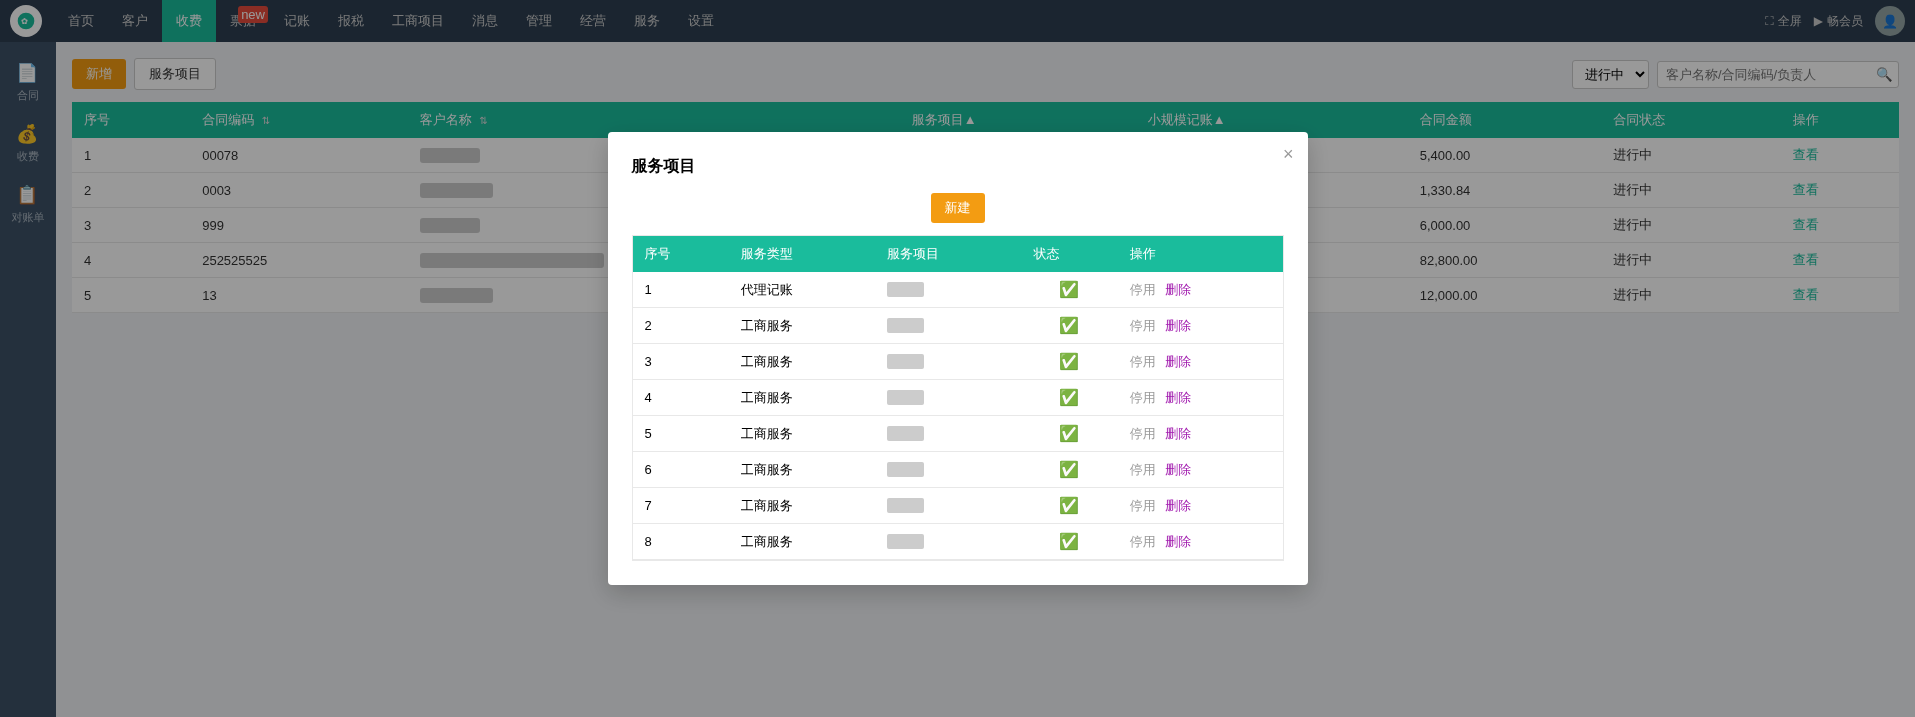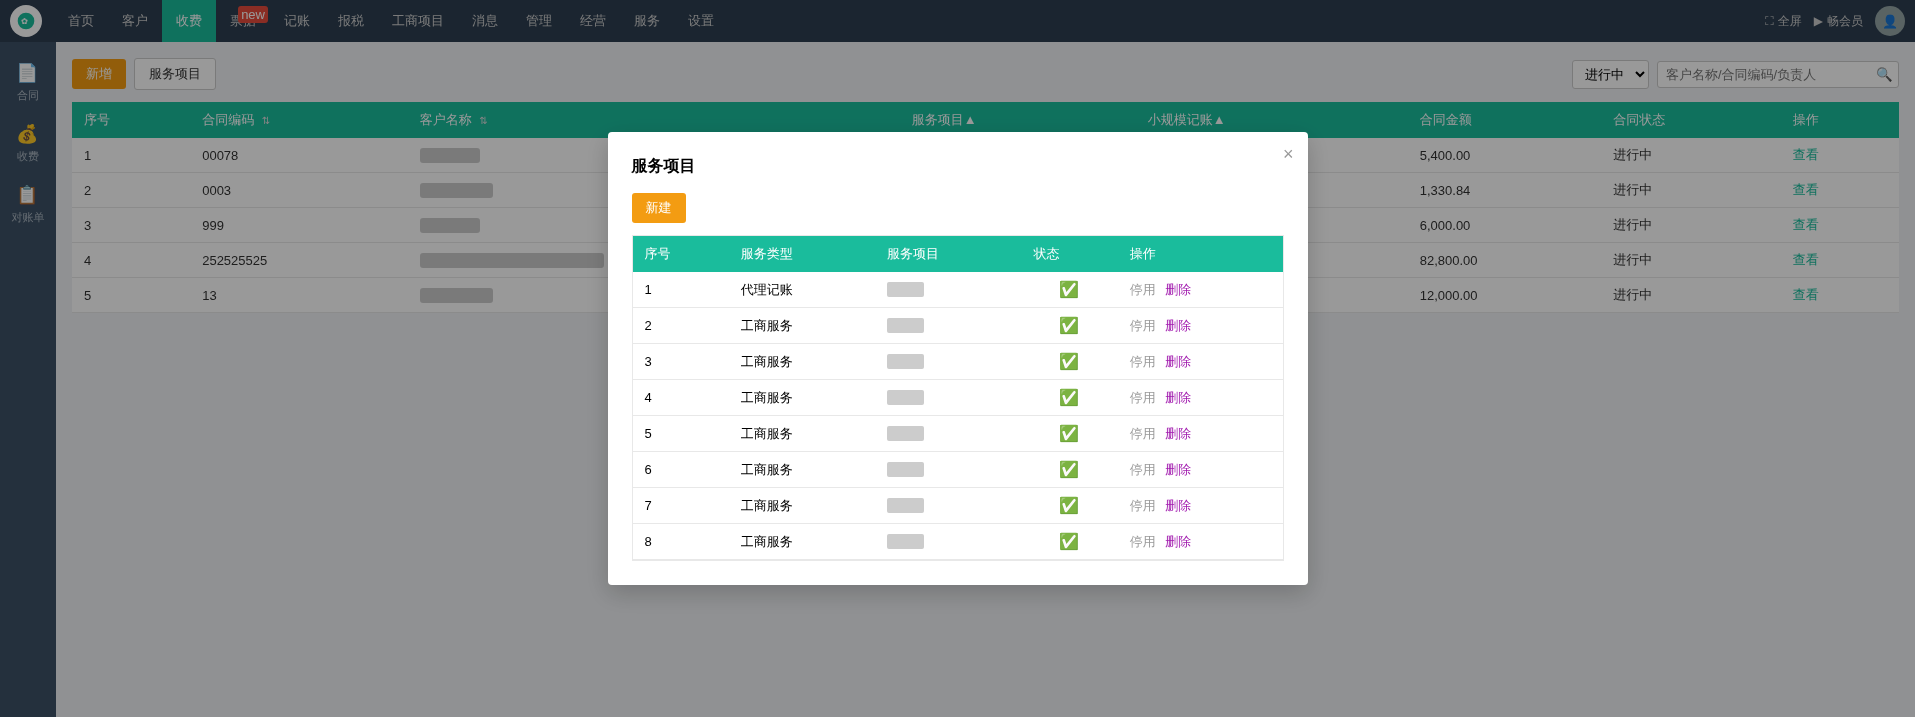--- a/index.html
+++ b/index.html
@@ -162,21 +162,21 @@
       position: relative;
       box-shadow: 0 8px 24px rgba(0,0,0,0.2);
       overflow: hidden;
       display: flex; flex-direction: column;
     }
     .modal-close {
       position: absolute; top: 12px; right: 14px;
       background: none; border: none; font-size: 18px; cursor: pointer; color: #999;
     }
     .modal-title { font-size: 16px; font-weight: bold; margin-bottom: 16px; }
-    .modal-toolbar { display: flex; justify-content: flex-start; margin-bottom: 12px; }
+    .modal-toolbar { display: flex; justify-content: center; margin-bottom: 12px; }
 
     
     .modal-table-wrap {
       flex: 1;
       overflow-y: auto;
       border: 1px solid #e8e8e8;
     }
     .modal-table {
       width: 100%; border-collapse: collapse;
     }

